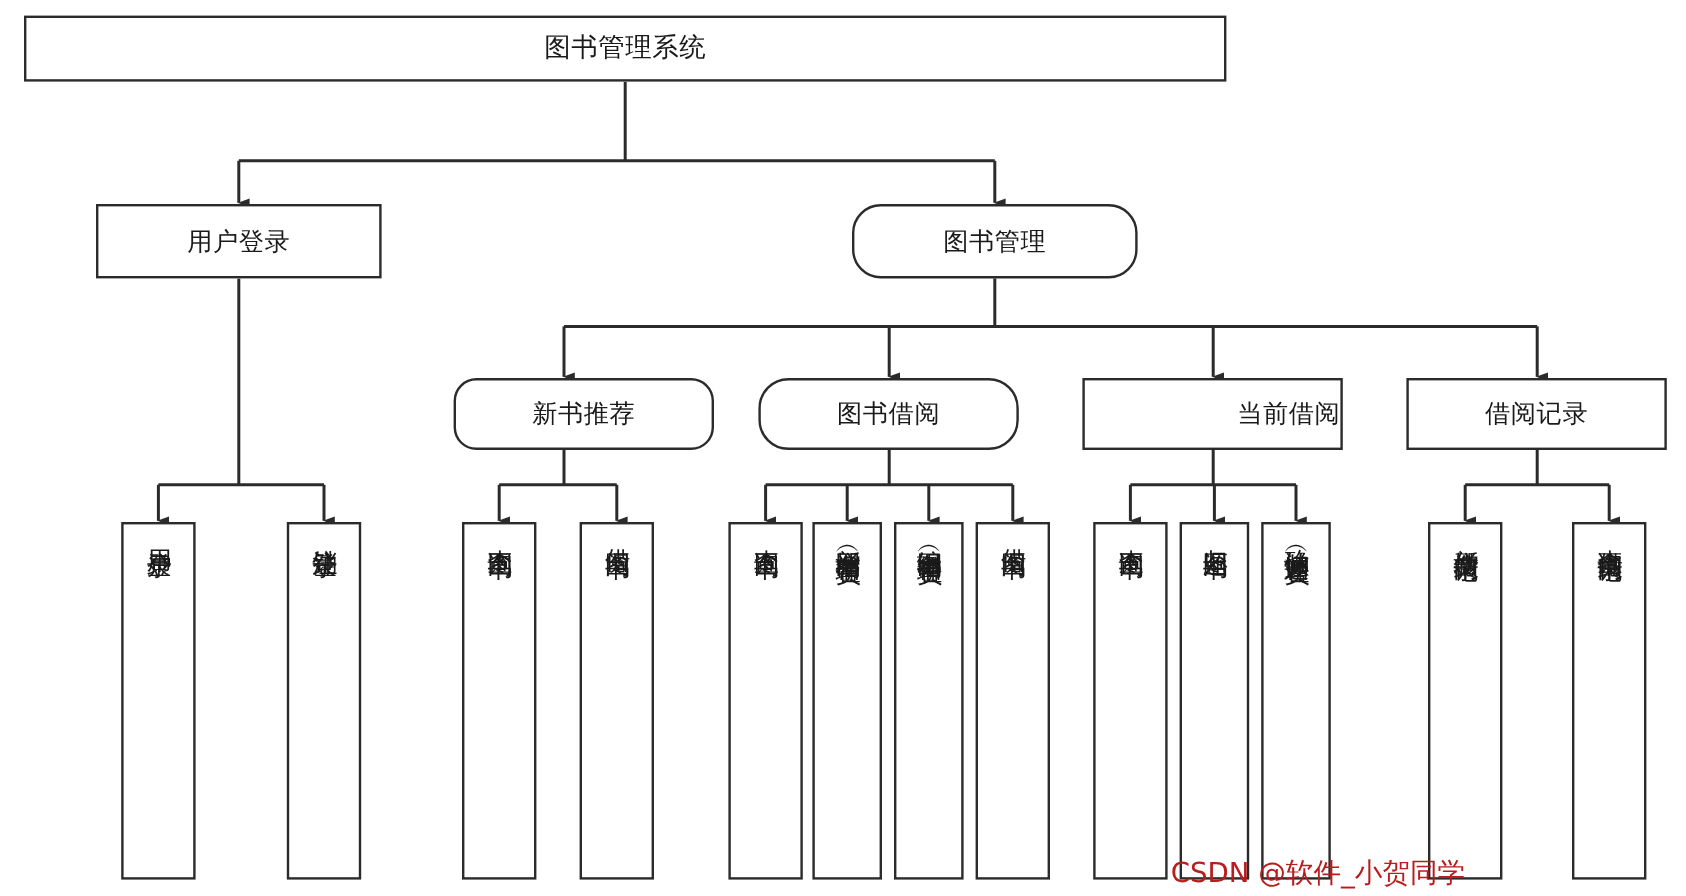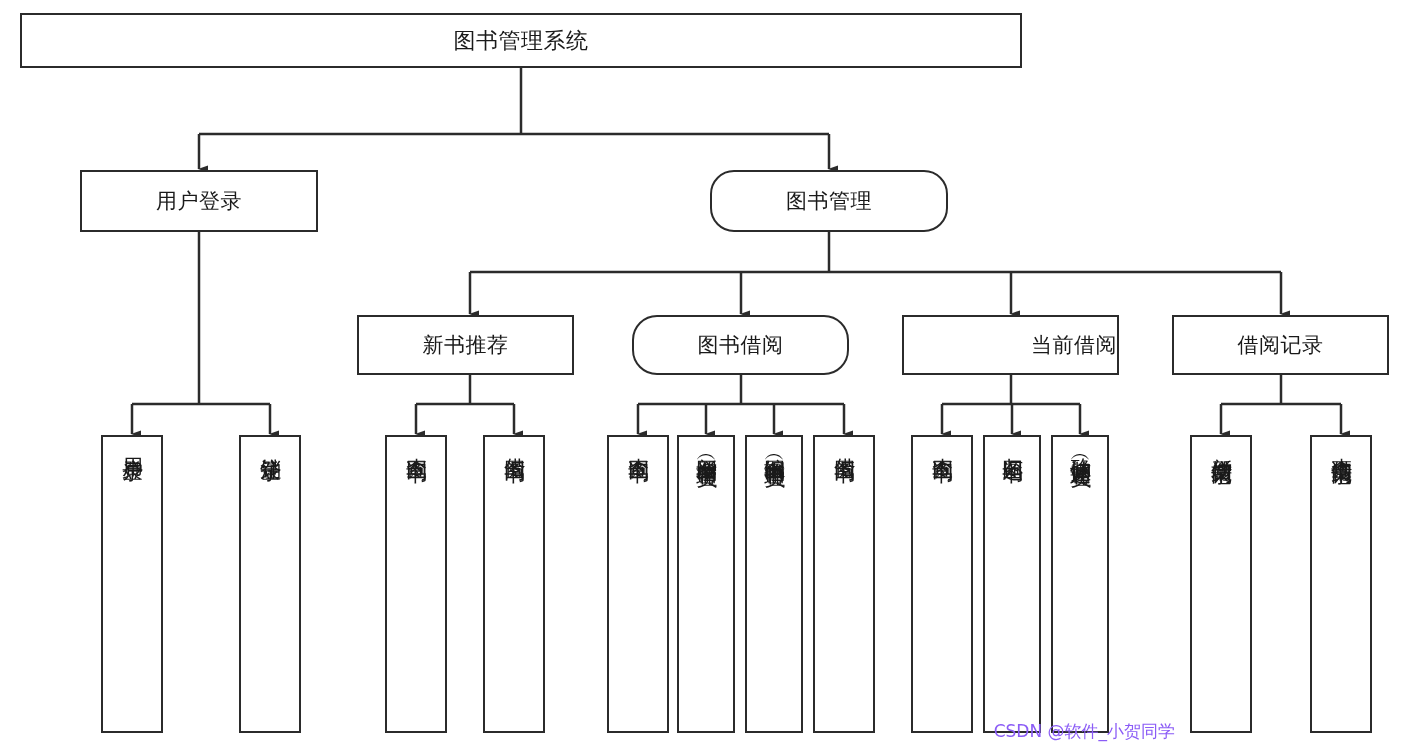--- a/index.html
+++ b/index.html
@@ -14,20 +14,21 @@
     position: relative;
     overflow: hidden;
     font-family: "DejaVu Sans", "Liberation Sans", sans-serif;
   }
   #diagram-root {
     position: absolute;
     left: 0;
     top: 0;
     width: 1183px;
     height: 747px;
+    padding-left: 46px;
   }
   .node-box {
     position: absolute;
     box-sizing: border-box;
     background: #ffffff;
     border: 2.5px solid #2b2b2b;
     display: flex;
     align-items: center;
     justify-content: center;
   }
@@ -66,22 +67,22 @@
   }
   .conn-line {
     stroke: #2b2b2b;
     stroke-width: 2.5;
     fill: none;
   }
   .watermark {
     position: absolute;
     right: 8px;
     bottom: 4px;
-    font-size: 17px;
-    color: #8b5cf6;
+    font-size: 23px;
+    color: #b91c1c;
     font-family: "DejaVu Sans", "Liberation Sans", sans-serif;
     user-select: none;
     white-space: nowrap;
   }
 </style>
 </head>
 <body>
 
 <div id="diagram-root">
   <svg class="connectors" id="connectors-svg" viewBox="0 0 1405 747" xmlns="http://www.w3.org/2000/svg" aria-hidden="true">
@@ -129,21 +130,21 @@
   <div id="nodes-layer">
       <div class="node-box horizontal root" style="left: 20px; top: 13px; width: 1002px; height: 55px;">
         <span class="node-label">图书管理系统</span>
       </div>
       <div class="node-box horizontal" style="left: 80px; top: 170px; width: 238px; height: 62px;">
         <span class="node-label">用户登录</span>
       </div>
       <div class="node-box horizontal" style="left: 710px; top: 170px; width: 238px; height: 62px; border-radius: 24px;">
         <span class="node-label">图书管理</span>
       </div>
-      <div class="node-box horizontal" style="left: 357px; top: 315px; width: 217px; height: 60px;">
+      <div class="node-box horizontal" style="left: 378px; top: 315px; width: 217px; height: 60px; border-radius: 19px;">
         <span class="node-label">新书推荐</span>
       </div>
       <div class="node-box horizontal" style="left: 632px; top: 315px; width: 217px; height: 60px; border-radius: 25px;">
         <span class="node-label">图书借阅</span>
       </div>
       <div class="node-box horizontal" style="left: 902px; top: 315px; width: 217px; height: 60px; justify-content: flex-end;">
         <span class="node-label">当前借阅</span>
       </div>
       <div class="node-box horizontal" style="left: 1172px; top: 315px; width: 217px; height: 60px;">
         <span class="node-label">借阅记录</span>

